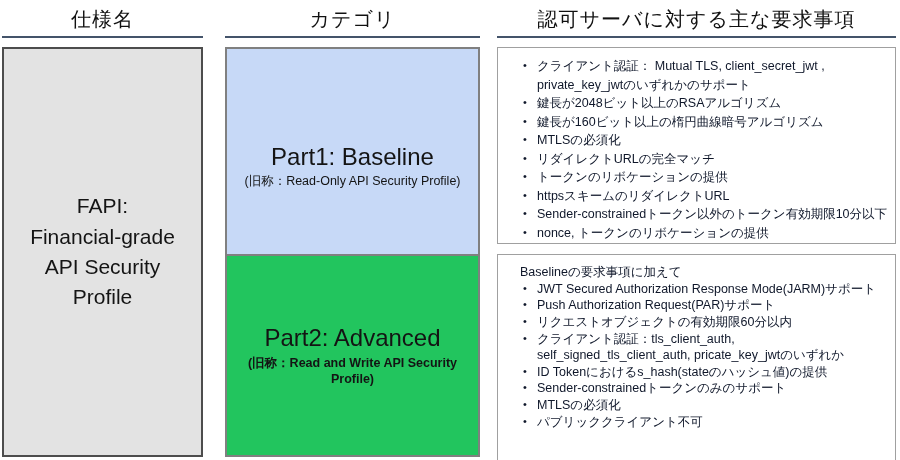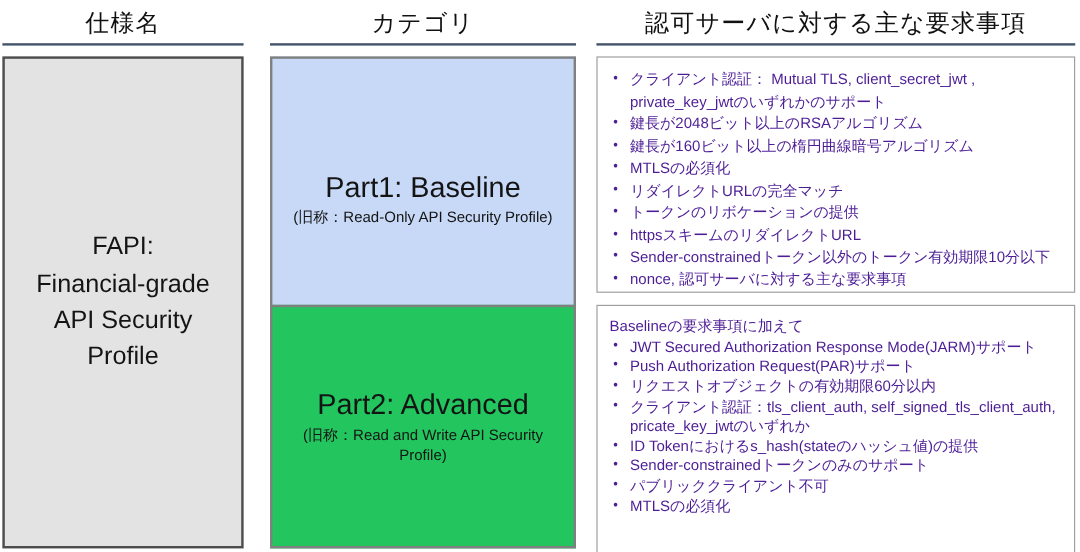--- a/index.html
+++ b/index.html
@@ -30,27 +30,27 @@
   .cat-box {
     position:absolute; left:225px; width:255px;
     border:2px solid #808080;
     display:flex; flex-direction:column; align-items:center; justify-content:center;
     text-align:center;
   }
   .cat-part1 { top:47px;  height:238px; background:#c7d9f7; }
   .cat-part2 { top:254px; height:203px; background:#22c55e; }
   .cat-title { font-size:24px; color:#141414; line-height:1.15; }
   .cat-subtitle { font-size:12.5px; color:#141414; line-height:1.3; margin-top:3px; }
-  .cat-part2 .cat-subtitle { max-width:225px; }
+  .cat-part2 .cat-subtitle { max-width:225px;font-weight:bold; }
 
   .req-box {
     position:absolute; left:497px; width:399px;
     background:#ffffff; border:1.5px solid #a0a0a0;
-    padding:9px 5px 6px 6px;
-    font-size:12.5px; color:#4c1d95;
+    padding:9px 5px 6px 18px;
+    font-size:12.5px; color:#0f172a;
   }
   .req-part1 { top:47px;  height:197px; }
   .req-part2 { top:254px; height:260px; }
   .req-part1 .req-list li { line-height:1.48; }
   .req-part2 .req-list li { line-height:1.33; }
   .req-intro { line-height:1.33; padding-left:4px; }
   .req-list { list-style:none; }
   .req-list li { position:relative; padding-left:21px; }
   .req-list li::before {
     content:"\2022"; position:absolute; left:7px; top:0; font-size:11px;
@@ -91,31 +91,31 @@
   <div class="req-box req-part1">
     <ul class="req-list">
       <li>クライアント認証： Mutual TLS, client_secret_jwt , private_key_jwtのいずれかのサポート</li>
       <li>鍵長が2048ビット以上のRSAアルゴリズム</li>
       <li>鍵長が160ビット以上の楕円曲線暗号アルゴリズム</li>
       <li>MTLSの必須化</li>
       <li>リダイレクトURLの完全マッチ</li>
       <li>トークンのリボケーションの提供</li>
       <li>httpsスキームのリダイレクトURL</li>
       <li>Sender-constrainedトークン以外のトークン有効期限10分以下</li>
-      <li>nonce, 認可サーバに対する主な要求事項</li>
+      <li>nonce, トークンのリボケーションの提供</li>
     </ul>
   </div>
 
   <div class="req-box req-part2">
     <div class="req-intro">Baselineの要求事項に加えて</div>
     <ul class="req-list">
       <li>JWT Secured Authorization Response Mode(JARM)サポート</li>
       <li>Push Authorization Request(PAR)サポート</li>
       <li>リクエストオブジェクトの有効期限60分以内</li>
       <li>クライアント認証：tls_client_auth, self_signed_tls_client_auth, pricate_key_jwtのいずれか</li>
       <li>ID Tokenにおけるs_hash(stateのハッシュ値)の提供</li>
       <li>Sender-constrainedトークンのみのサポート</li>
+      <li>MTLSの必須化</li>
       <li>パブリッククライアント不可</li>
-      <li>MTLSの必須化</li>
     </ul>
   </div>
 
 </div>
 
 </body></html>

